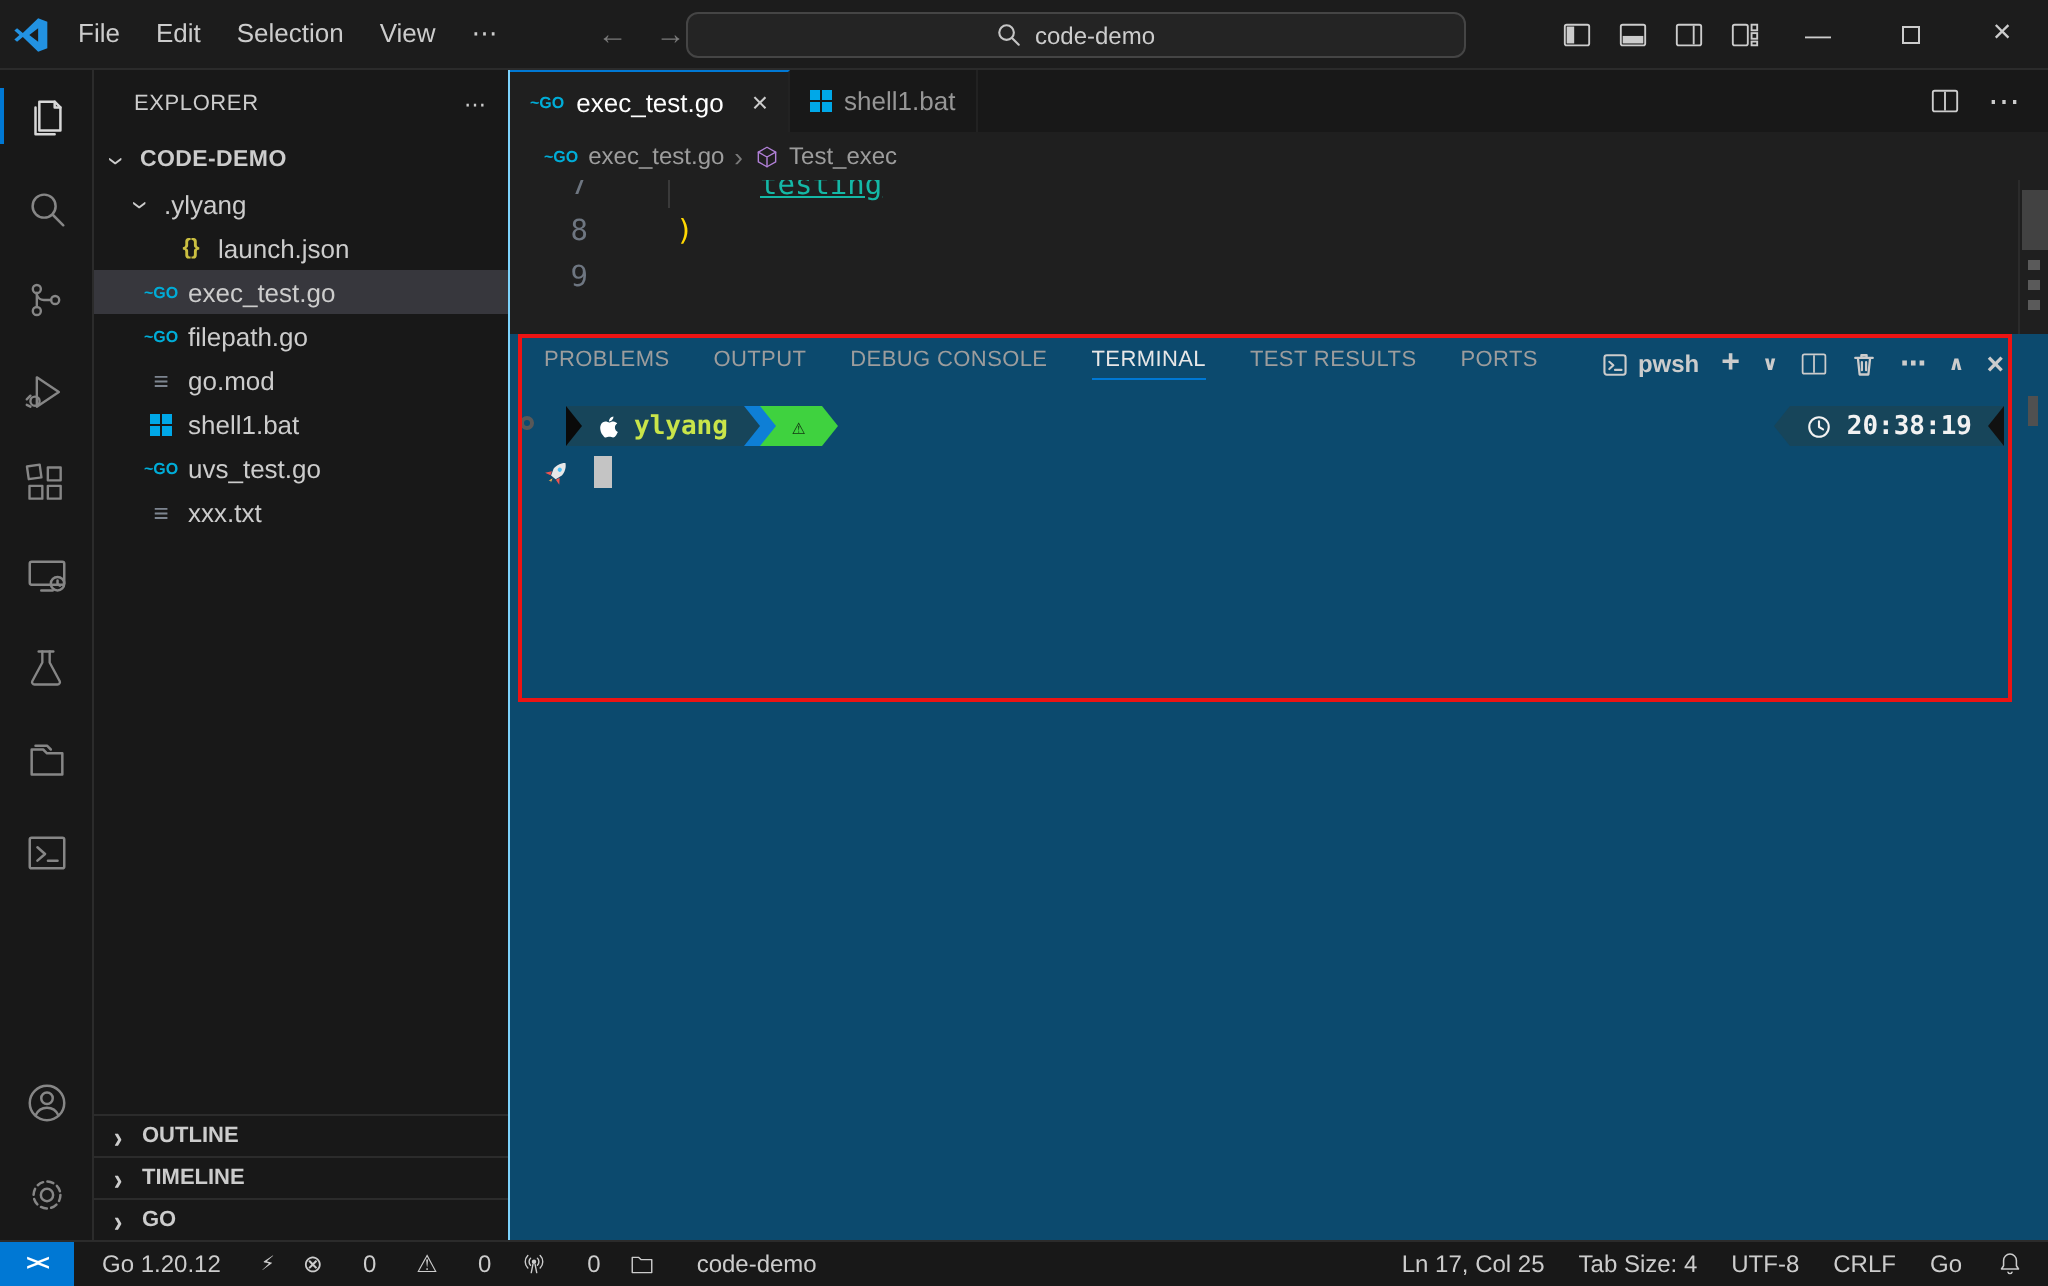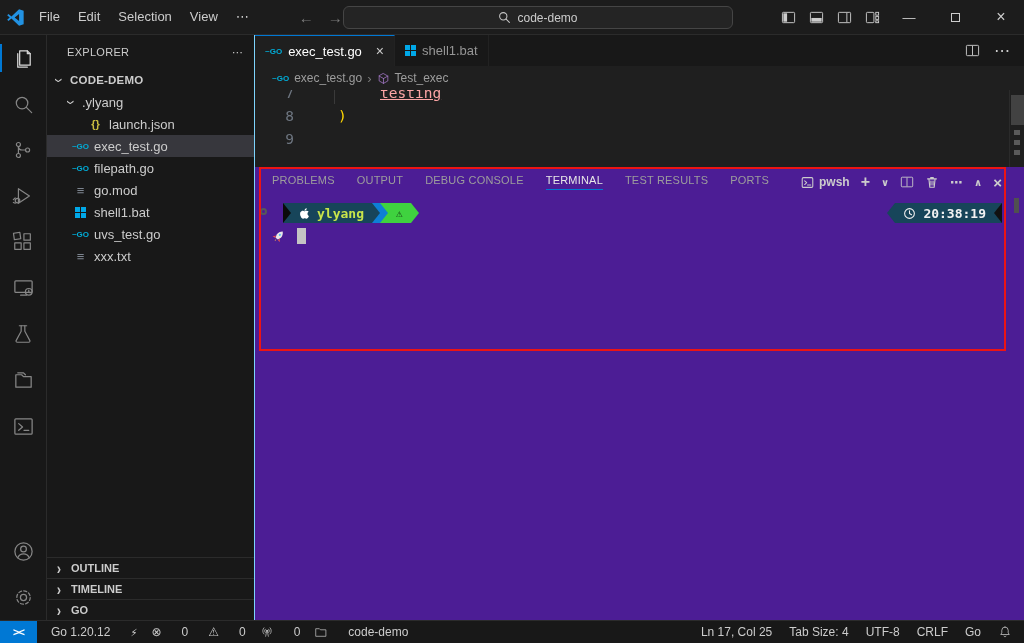--- a/index.html
+++ b/index.html
@@ -69,29 +69,29 @@
     font-size:12px; color:#9d9d9d; }
   .bc-sep { color:#7a7a7a; font-size:13px; }
 
   
   .code { position:relative; height:77px; font-family:"DejaVu Sans Mono","Liberation Mono",monospace;
     font-size:14.5px; line-height:23px; overflow:hidden; }
   .code-inner { margin-top:-8px; }
   .code-row { display:flex; height:23px; }
   .ln { width:55px; text-align:right; padding-right:16px; color:#6e7681; flex:none; }
   .code-text { padding-left:28px; white-space:pre; }
-  .tok-string { color:#fca5a5; text-decoration:underline; padding-left:42px; }
+  .tok-string { color:#14b8a6; text-decoration:underline; padding-left:42px; }
   .tok-bracket { color:#ffd702; }
   .indent-guide { position:absolute; left:79px; top:0; width:1px; height:14px; background:#3a3a3a; }
   .code-scroll { position:absolute; right:0; top:0; bottom:0; width:15px; border-left:1px solid #2b2b2b; }
   .code-thumb { position:absolute; top:5px; left:1px; width:13px; height:30px; background:#424242; }
   .mm-mark { position:absolute; right:4px; width:6px; height:5px; background:#5a5a5a; }
 
   
-  .panel { flex:1; background:#4c1d95; position:relative; }
+  .panel { flex:1; background:#0c4a6e; position:relative; }
   .annotation-box { position:absolute; left:4px; top:0; width:747px; height:184px;
     border:2px solid #ec1414; z-index:5; pointer-events:none; }
   .panel-header { height:27px; display:flex; align-items:center; padding:3px 22px 0 17px; }
   .ptab { font-size:11px; color:#9d9d9d; margin-right:22px; letter-spacing:.2px; position:relative; padding-bottom:4px; }
   .ptab.active { color:#e7e7e7; }
   .ptab.active::after { content:''; position:absolute; left:0; right:0; bottom:0; height:1px; background:#0078d4; }
   .panel-toolbar { margin-left:auto; display:flex; align-items:center; gap:11px; color:#cccccc; font-size:12px;font-weight:bold; }
   .pwsh-chip { display:flex; align-items:center; gap:5px; }
   .tb-glyph { font-size:13px; color:#cccccc; }
 

